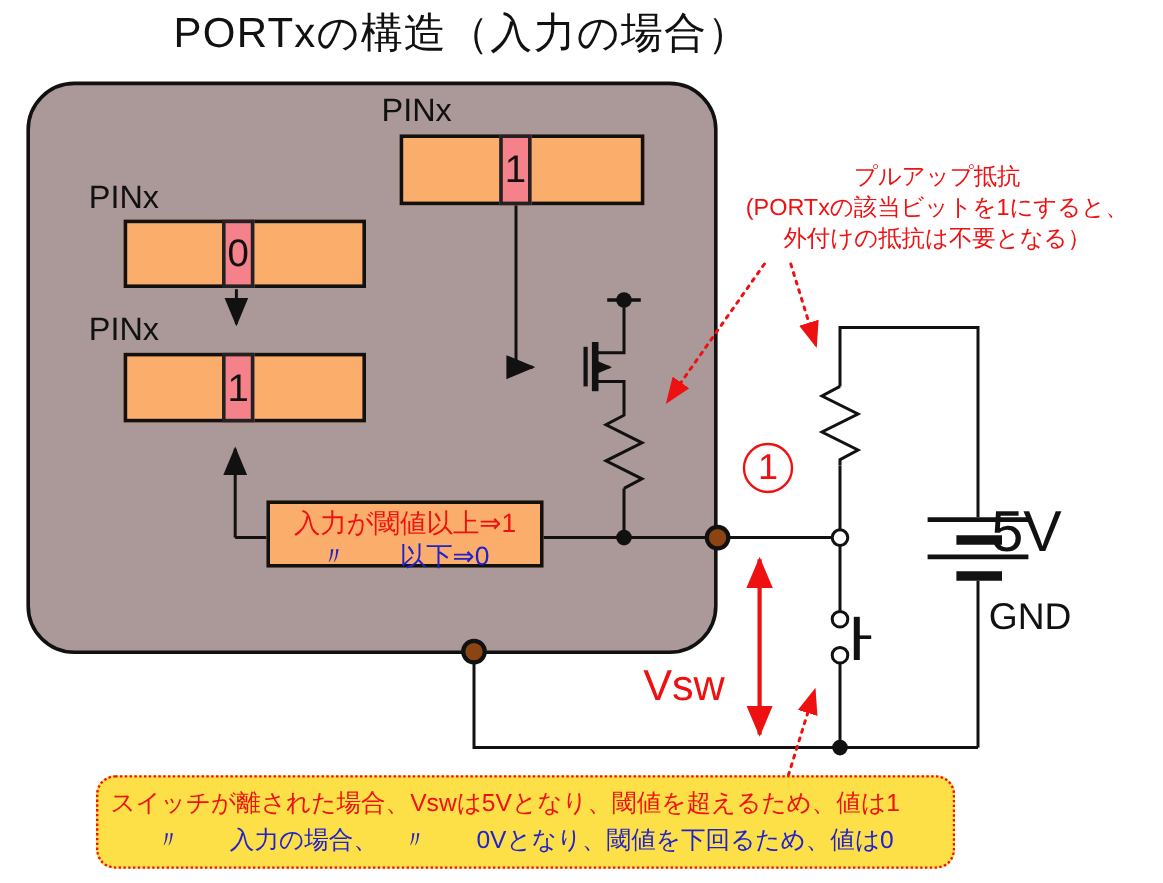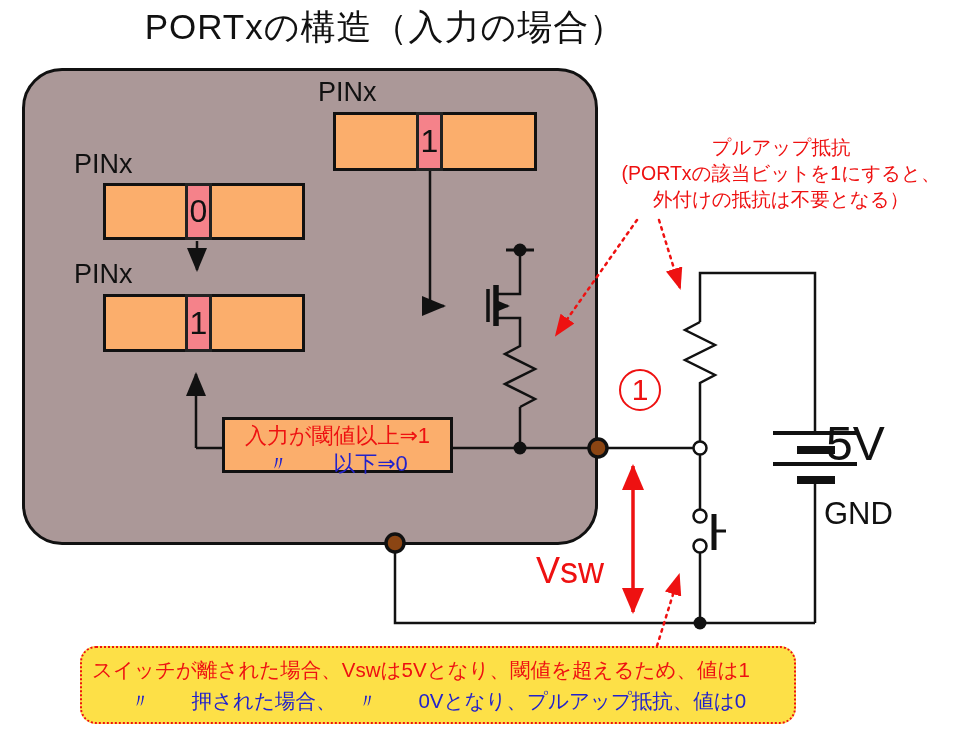--- a/index.html
+++ b/index.html
@@ -199,16 +199,16 @@
   <div class="abs lbl" id="supply-label">5V</div>
   <div class="abs lbl" id="ground-label">GND</div>
   <div class="abs lbl" id="vsw-label">Vsw</div>
 
   <div class="abs" id="node-badge">
     <span>1</span>
   </div>
 
   <div class="abs" id="bottom-note">
     <div class="l1">スイッチが離された場合、Vswは5Vとなり、閾値を超えるため、値は1</div>
-    <div class="l2">〃　　押された場合、　〃　　0Vとなり、プルアップ抵抗、値は0</div>
+    <div class="l2">〃　　入力の場合、　〃　　0Vとなり、閾値を下回るため、値は0</div>
   </div>
 
 </div>
 
 </body></html>

